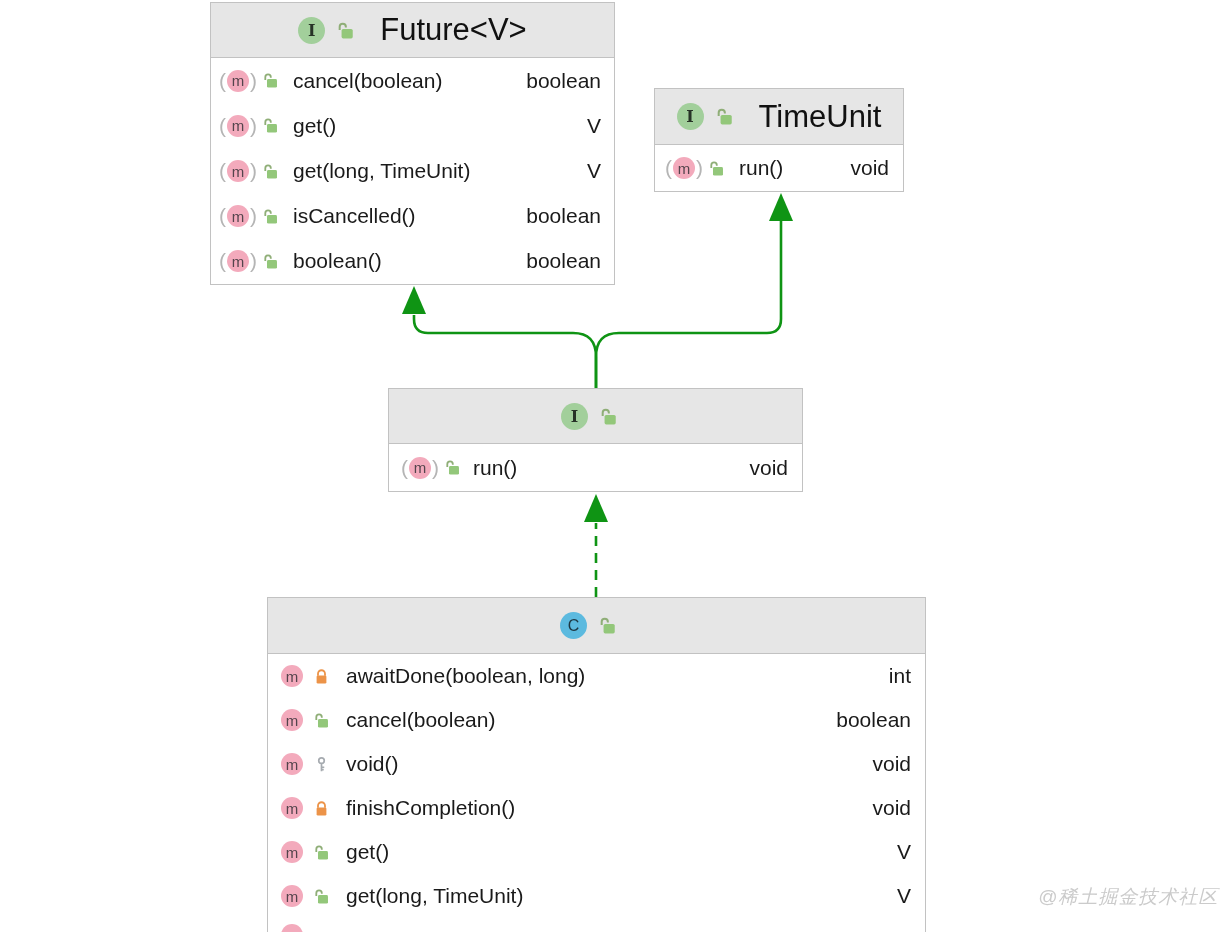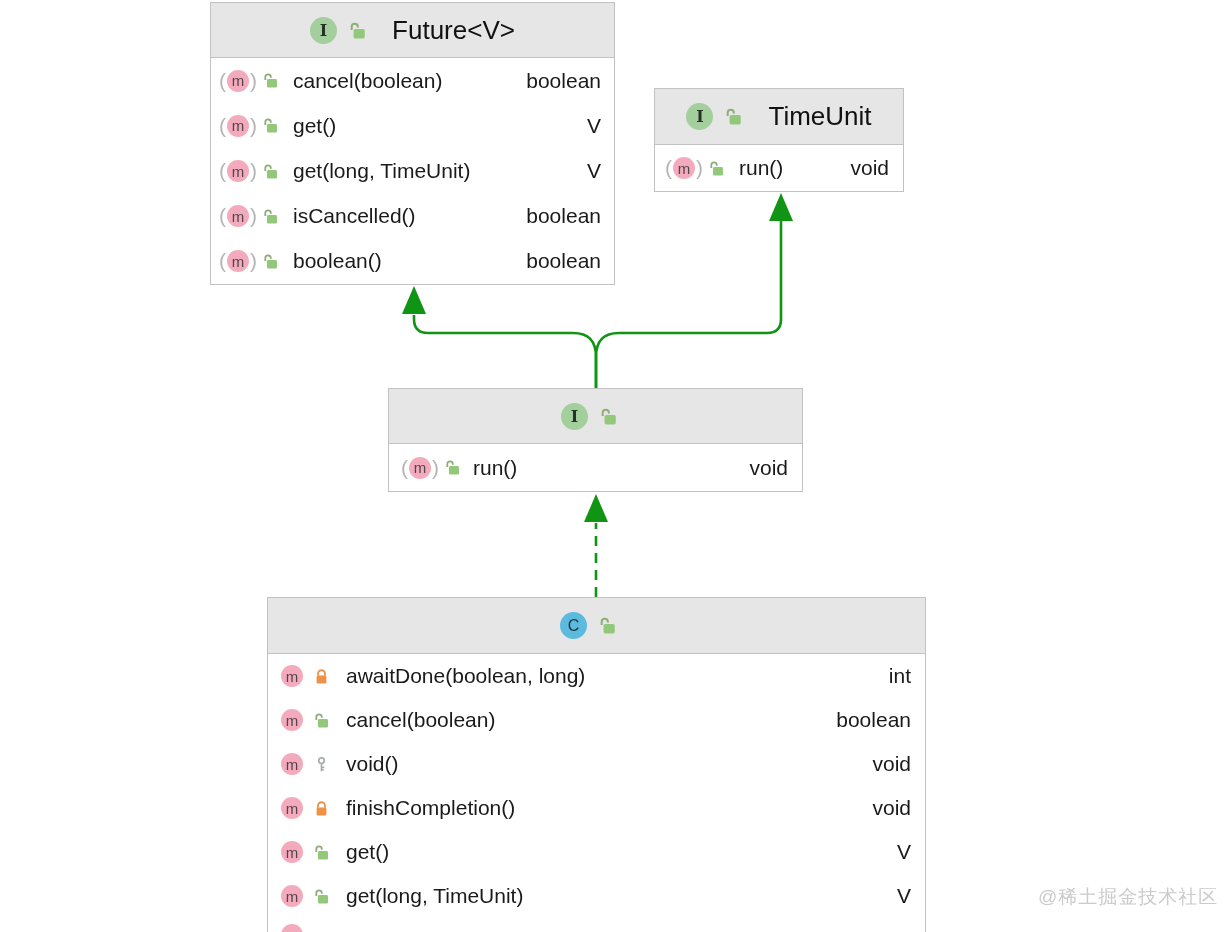--- a/index.html
+++ b/index.html
@@ -15,21 +15,21 @@
   
   .uml-box{
     position:absolute;background:#ffffff;border:1px solid #c2c2c2;
     box-sizing:border-box;z-index:2;display:flex;flex-direction:column;
   }
   .uml-header{
     background:#e6e6e6;border-bottom:1px solid #c2c2c2;
     display:flex;align-items:center;justify-content:center;gap:11px;
     flex:0 0 auto;box-sizing:border-box;
   }
-  .uml-title{font-size:26px;color:#111;white-space:nowrap;}
+  .uml-title{font-size:31px;color:#111;white-space:nowrap;}
   .rows{display:flex;flex-direction:column;flex:1 1 auto;}
   .uml-row{
     display:flex;align-items:center;box-sizing:border-box;white-space:nowrap;
   }
   .sig{font-size:21px;text-align:center;}
   .ret{margin-left:auto;font-size:21px;}
   
   .kind-icon{
     width:27px;height:27px;border-radius:50%;display:inline-flex;
     align-items:center;justify-content:center;flex:0 0 auto;
@@ -42,21 +42,21 @@
   .paren{color:#b5b5b5;font-size:21px;line-height:22px;}
   .m-circle{
     width:22px;height:22px;border-radius:50%;background:#f3aabc;
     display:inline-flex;align-items:center;justify-content:center;
     font-size:15px;color:#54444c;margin:0 1px;
   }
   .lockbox{display:inline-flex;flex:0 0 auto;align-items:center;}
   
   .watermark{
     position:absolute;left:1038px;top:884px;color:#cbcbcb;font-size:19px;
-    letter-spacing:1px;z-index:3;white-space:nowrap;
+    letter-spacing:1px;z-index:3;white-space:nowrap;font-style:italic;
   }
   
   #box-future{left:210px;top:2px;width:405px;height:283px;}
   #box-future .uml-header{height:55px;}
   #box-future .uml-row{flex:1 1 auto;padding:0 13px 0 8px;gap:0;}
   #box-future .m-wrap{margin-right:5px;}
   #box-future .lockbox{margin-right:14px;}
 
   #box-runnable{left:654px;top:88px;width:250px;height:104px;}
   #box-runnable .uml-header{height:56px;}

